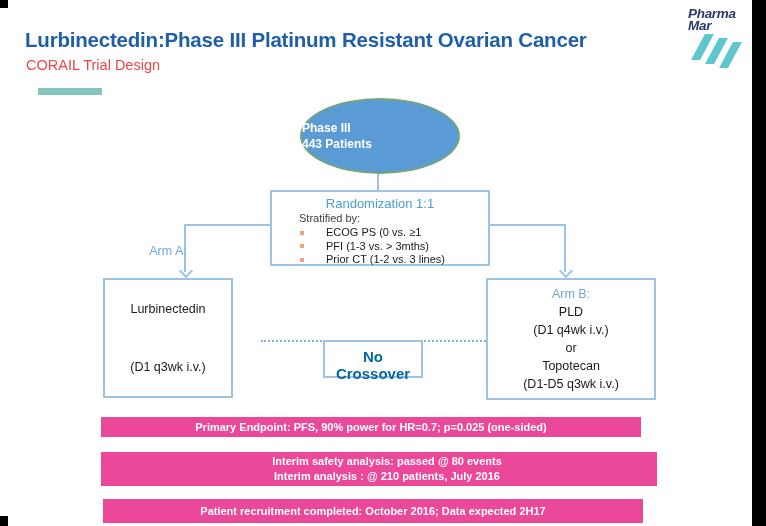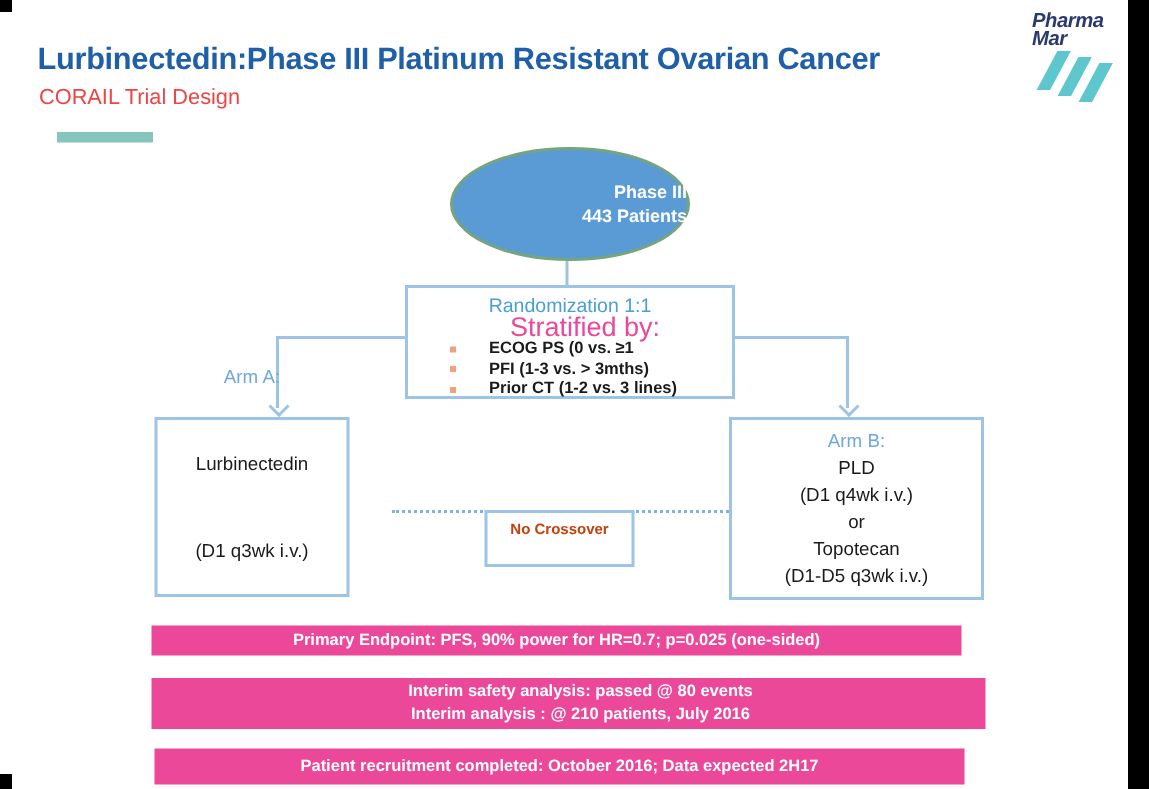--- a/index.html
+++ b/index.html
@@ -30,41 +30,41 @@
   .slash.s3{left:32px;top:10px;}
 
   
   .line{position:absolute;background:#9dc3e6;}
   .dottedline{position:absolute;border-top:2px dotted #7fb2e0;height:0;}
   .chev{position:absolute;width:8px;height:8px;border-right:2px solid #9dc3e6;
     border-bottom:2px solid #9dc3e6;transform:rotate(45deg);}
 
   #phase-ellipse{position:absolute;left:300px;top:98px;width:156px;height:72px;border-radius:50%;
     background:#5b9bd5;border:2px solid #74a57c;display:flex;flex-direction:column;
-    align-items:flex-end;justify-content:center;color:#ffffff;font-weight:bold;font-size:12px;line-height:16px;}
+    align-items:flex-start;justify-content:center;color:#ffffff;font-weight:bold;font-size:12px;line-height:16px;}
 
   #rand-box{position:absolute;left:270px;top:190px;width:220px;height:76px;background:#fff;
     border:2px solid #9dc3e6;box-sizing:border-box;padding-top:4px;}
   #rand-title{text-align:center;color:#4aa0d5;font-size:13px;line-height:15px;}
-  #rand-sub{margin-left:68px;color:#ec4899;font-size:18px;line-height:15px;}
-  .bullet-row{display:flex;align-items:center;margin-left:28px;line-height:13.5px;font-weight:bold;}
+  #rand-sub{margin-left:27px;color:#404040;font-size:11px;line-height:15px;}
+  .bullet-row{display:flex;align-items:center;margin-left:28px;line-height:13.5px;}
   .bullet-sq{width:4px;height:4px;background:#f2a07e;margin-right:22px;flex:0 0 auto;}
   .bullet-text{color:#1a1a1a;font-size:11px;}
 
   .arm-box{position:absolute;background:#fff;border:2px solid #9dc3e6;box-sizing:border-box;
     display:flex;flex-direction:column;align-items:center;justify-content:center;
     text-align:center;font-size:12.5px;line-height:18px;color:#1a1a1a;}
   #arm-a{left:103px;top:278px;width:130px;height:120px;gap:40px;}
   #arm-b{left:486px;top:278px;width:170px;height:122px;}
   .arm-label{color:#6fa8dc;}
 
   #nocross-box{position:absolute;left:323px;top:340px;width:100px;height:38px;background:#fff;
     border:2px solid #9dc3e6;box-sizing:border-box;z-index:2;}
   #nocross-box span{display:block;margin-top:6px;text-align:center;font-weight:bold;
-    font-size:10px;color:#c2410c;}
+    font-size:15px;color:#0369a1;}
 
   
   .banner{position:absolute;left:101px;width:540px;background:#ec4899;color:#ffffff;
     font-weight:bold;font-size:11px;display:flex;flex-direction:column;
     align-items:center;justify-content:center;text-align:left;line-height:15px;}
   #banner-1{top:417px;height:20px;}
   #banner-2{top:452px;height:34px;padding-left:16px;}
   #banner-3{top:499px;height:24px;left:103px;}
 </style>
 </head>

